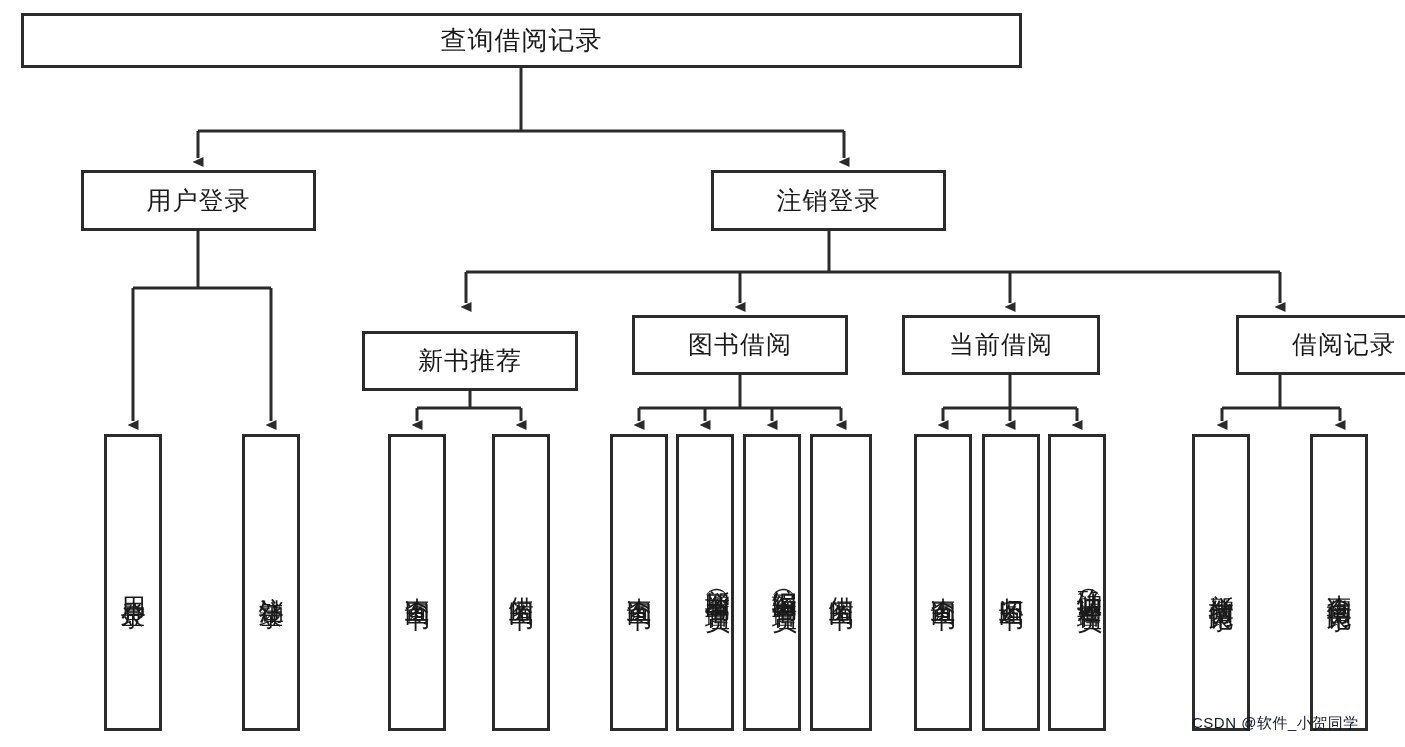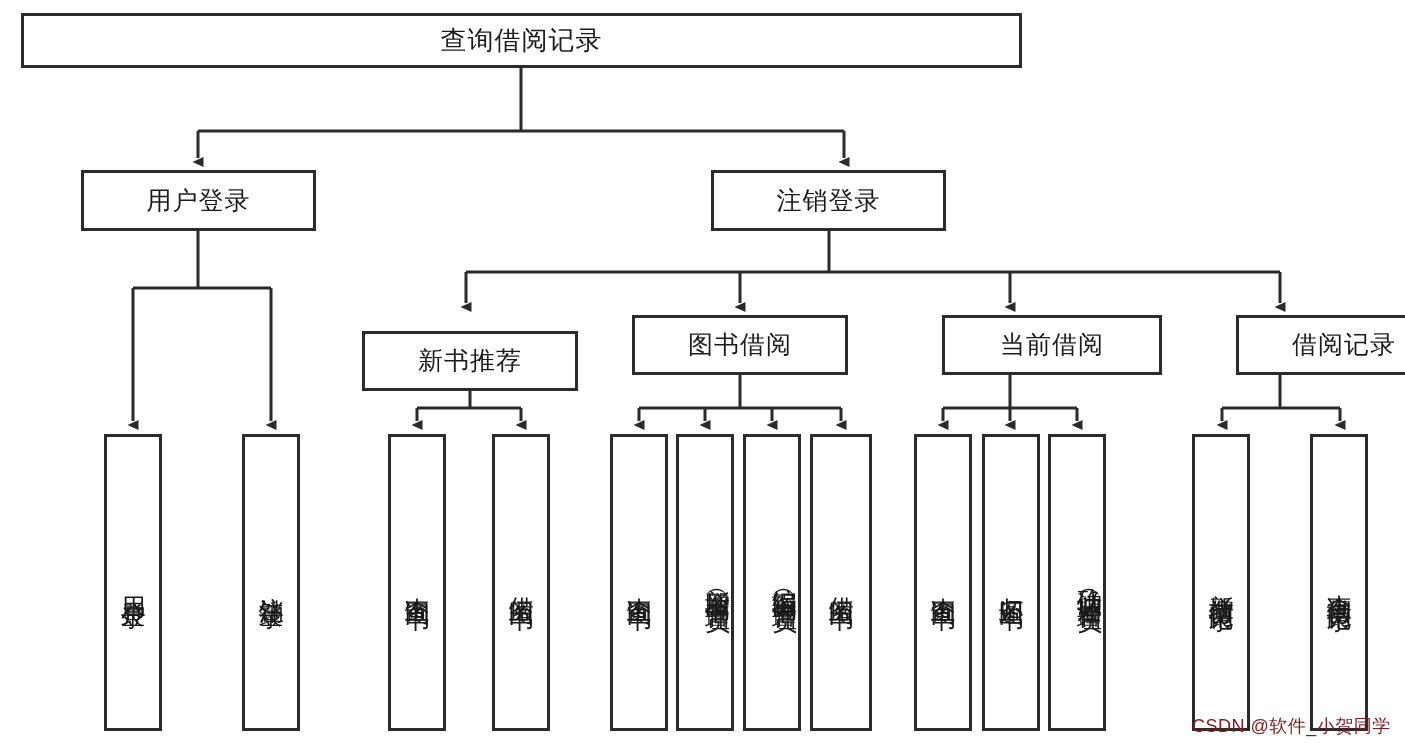--- a/index.html
+++ b/index.html
@@ -55,22 +55,22 @@
   }
   .node.vert.mid {
     align-items: center;
   }
   .node.root {
     border-width: 3px;
     font-size: 26px;
   }
   .watermark {
     position: absolute;
-    color: #7f1d1d;
-    font-size: 18px;
+    color: #0f172a;
+    font-size: 15px;
     letter-spacing: 0.5px;
     white-space: nowrap;
     z-index: 5;
   }
 </style>
 </head>
 <body>
 
 <div id="canvas">
 
@@ -127,21 +127,21 @@
   <div class="node horiz root" style="left:21px; top:13px; width:1001px; height:55px;">查询借阅记录</div>
 
   <div class="node horiz" style="left:81px; top:170px; width:235px; height:61px;">用户登录</div>
 
   <div class="node horiz" style="left:711px; top:170px; width:235px; height:61px;">注销登录</div>
 
   <div class="node horiz" style="left:362px; top:315px; width:216px; height:60px;margin-top:16px;">新书推荐</div>
 
   <div class="node horiz" style="left:632px; top:315px; width:216px; height:60px;">图书借阅</div>
 
-  <div class="node horiz" style="left:902px; top:315px; width:220px; height:60px;margin-left:40px;">当前借阅</div>
+  <div class="node horiz" style="left:902px; top:315px; width:198px; height:60px;">当前借阅</div>
 
   <div class="node horiz" style="left:1236px; top:315px; width:216px; height:60px;">借阅记录</div>
 
   <div class="node vert mid" style="left:104px; top:434px; width:58px; height:297px;">用户登录</div>
 
   <div class="node vert mid" style="left:242px; top:434px; width:58px; height:297px;">注销登录</div>
 
   <div class="node vert mid" style="left:388px; top:434px; width:58px; height:297px;">查询图书</div>
 
   <div class="node vert mid" style="left:492px; top:434px; width:58px; height:297px;">借阅图书</div>

